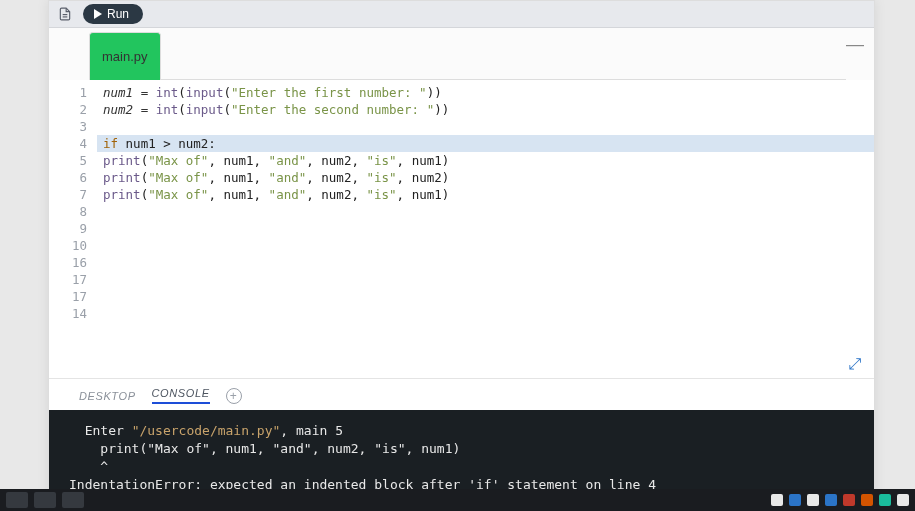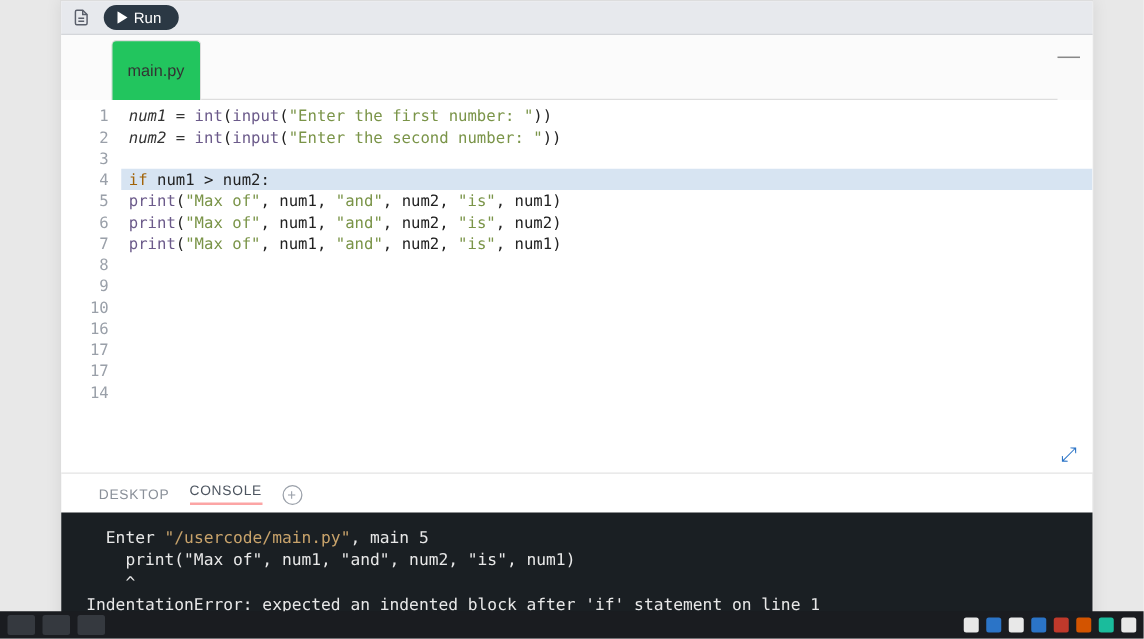--- a/index.html
+++ b/index.html
@@ -110,24 +110,24 @@
       display: flex;
       align-items: center;
       gap: 16px;
       padding: 8px 16px 6px 30px;
       font-size: 11px;
       letter-spacing: 0.6px;
       color: #8a9099;
       border-top: 1px solid #e4e4e4;
       position: relative;
     }
-    .panel-tab { cursor: pointer; }
+    .panel-tab { cursor: pointer; font-style: italic; }
     .panel-tab.active {
       color: #4d5560;
-      border-bottom: 2px solid #fca5a5;
+      border-bottom: 2px solid #1d4ed8;
       padding-bottom: 3px;
     }
     .panel-add {
       width: 16px; height: 16px;
       border: 1.4px solid #9aa0a9;
       border-radius: 50%;
       display: inline-flex;
       align-items: center; justify-content: center;
       font-size: 12px; color: #9aa0a9;
       line-height: 1;
@@ -255,21 +255,21 @@
   <div class="panel-tabs">
     <span class="panel-expand">⤢</span>
     <span class="panel-tab">DESKTOP</span>
     <span class="panel-tab active">CONSOLE</span>
     <span class="panel-add">+</span>
   </div>
 
   <div class="console"><span><span>  Enter </span><span class="con-str">"/usercode/main.py"</span><span>, main </span><span>5</span></span>
 <span>    print("Max of", num1, "and", num2, "is", num1)</span>
 <span>    ^</span>
-<span class="con-err">IndentationError: expected an indented block after 'if' statement on line 1</span>
+<span class="con-err">IndentationError: expected an indented block after 'if' statement on line 4</span>
 <span><span>→ </span><span class="cursor"></span></span></div>
 </div>
 
 <div class="taskstrip">
   <div class="slot"></div>
   <div class="slot"></div>
   <div class="slot"></div>
   <div class="spacer"></div>
   <div class="tiny white"></div>
   <div class="tiny blue"></div>

